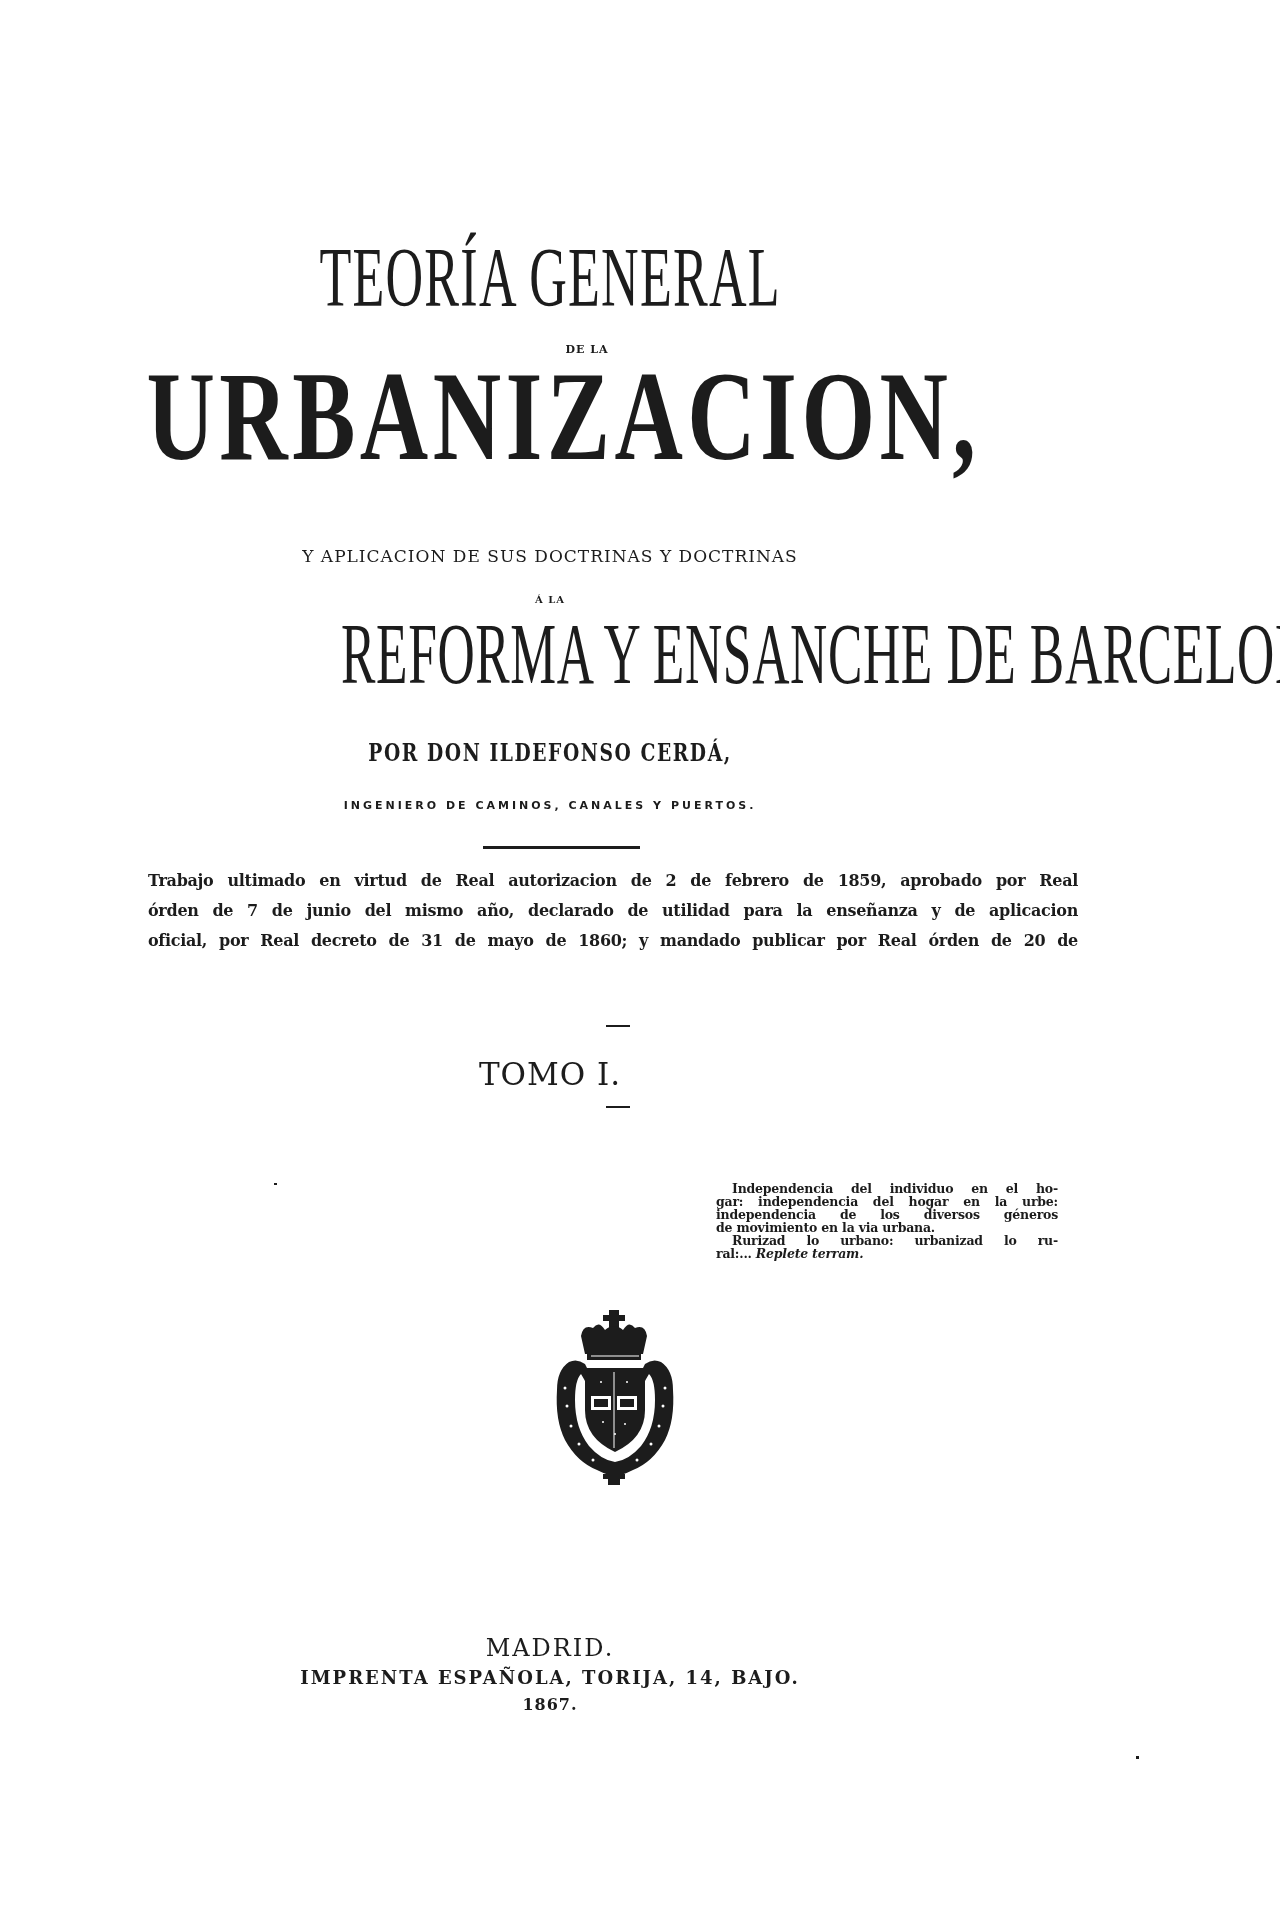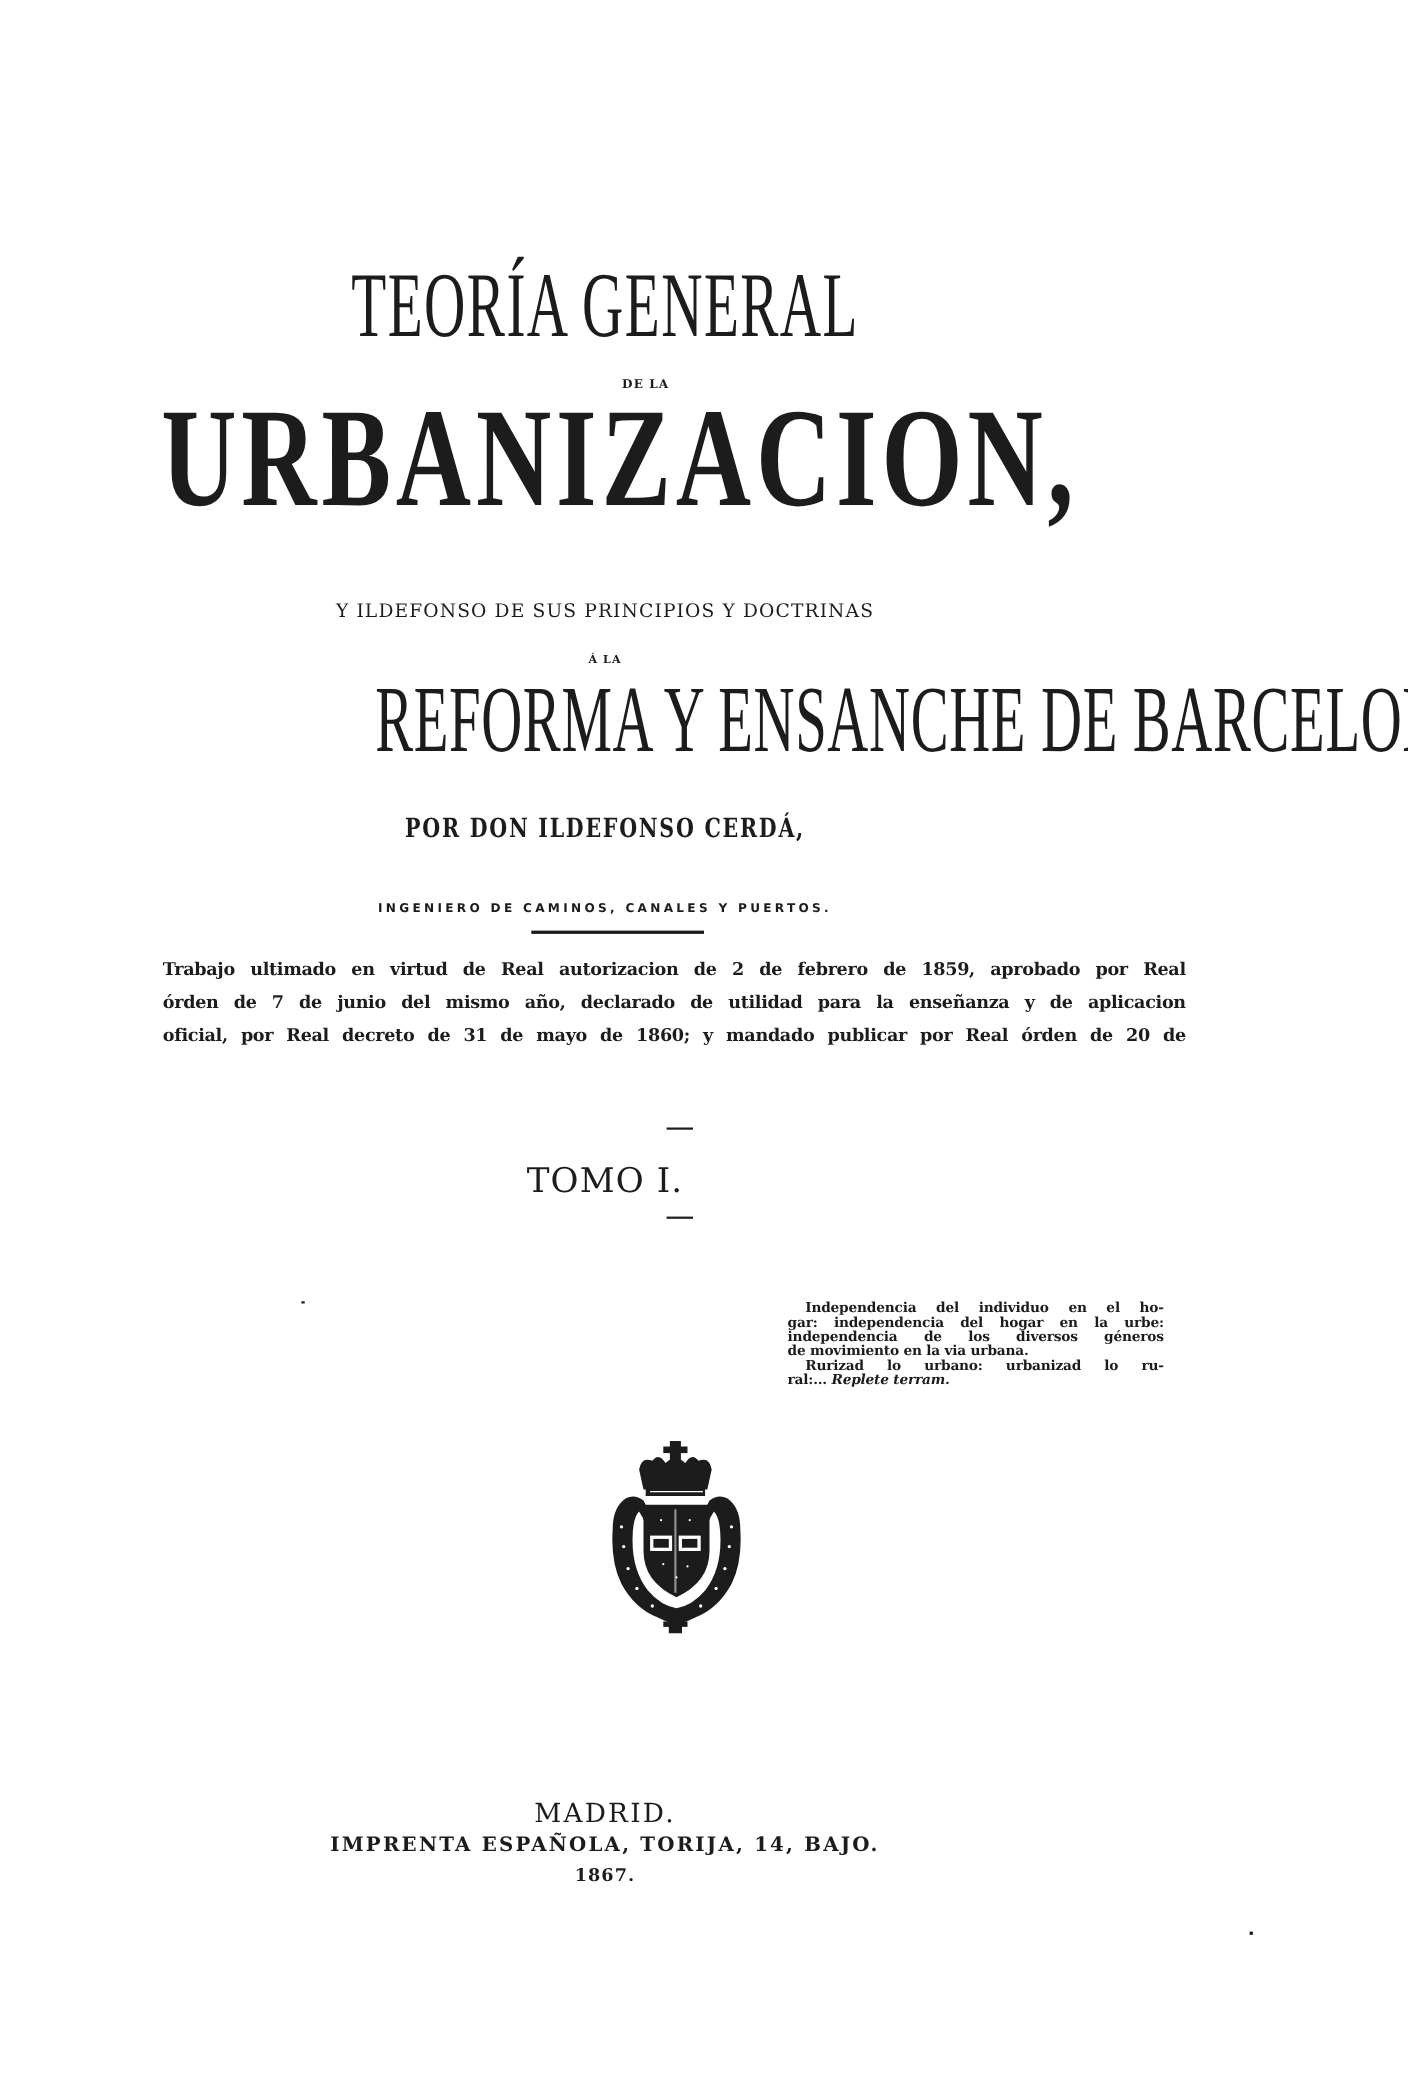--- a/index.html
+++ b/index.html
@@ -76,21 +76,21 @@
 
     #author { top: 738px; }
     #author .condensed {
       font-family: "DejaVu Serif", serif;
       font-size: 24px;
       font-weight: bold;
       letter-spacing: 2px;
       transform: scaleX(0.78);
     }
 
-    #author-title { top: 794px; margin-top: 20px; }
+    #author-title { top: 794px; }
     #author-title span {
       font-family: "DejaVu Sans", sans-serif;
       font-size: 11px;
       font-weight: bold;
       letter-spacing: 3px;
     }
 
     #rule {
       position: absolute;
       top: 846px;
@@ -194,21 +194,21 @@
 
   <div class="abs" id="title-dela">
     <span>DE LA</span>
   </div>
 
   <div class="abs" id="title-main">
     <span class="condensed">URBANIZACION,</span>
   </div>
 
   <div class="abs" id="subtitle-1">
-    <span>Y ILDEFONSO DE SUS PRINCIPIOS Y DOCTRINAS</span>
+    <span>Y APLICACION DE SUS DOCTRINAS Y DOCTRINAS</span>
   </div>
 
   <div class="abs" id="subtitle-ala">
     <span>Á LA</span>
   </div>
 
   <div class="abs" id="subtitle-2">
     <span class="condensed">REFORMA Y ENSANCHE DE BARCELONA,</span>
   </div>
 

